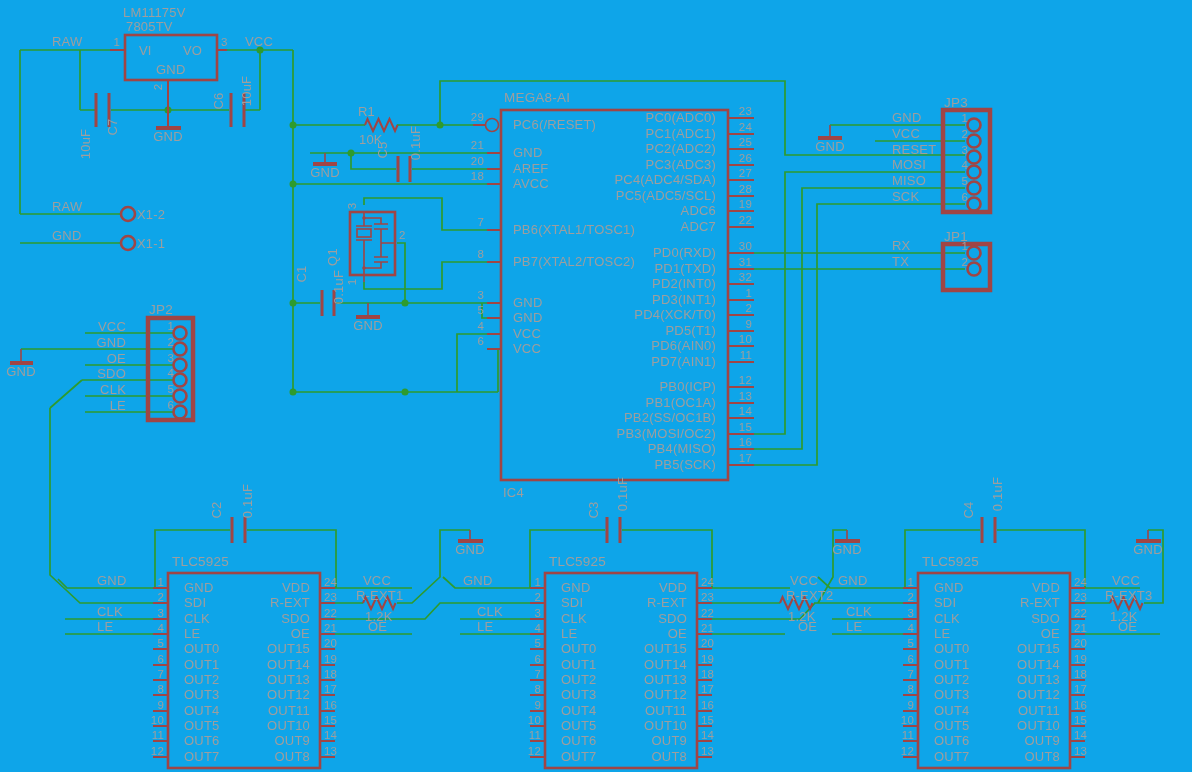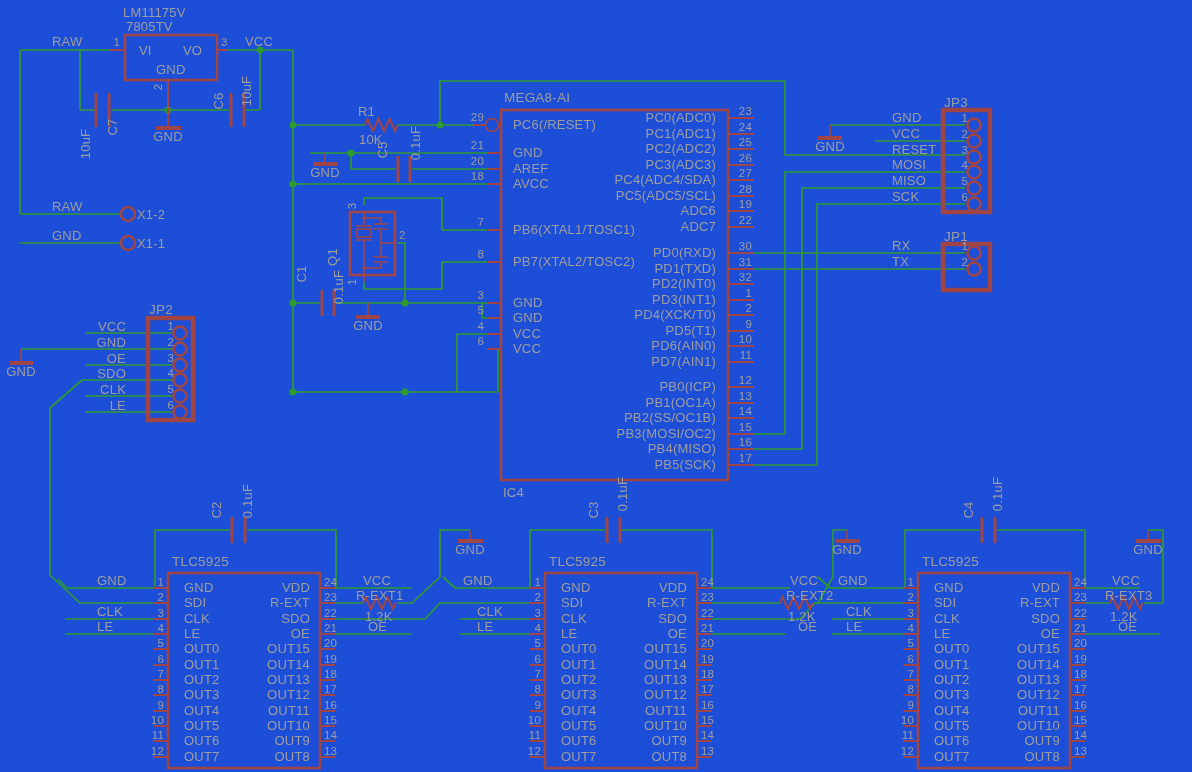--- a/index.html
+++ b/index.html
@@ -1,16 +1,16 @@
 <!DOCTYPE html>
 <html><head>
 <meta charset="utf-8">
 <style>
   html,body{margin:0;padding:0;background:#ffffff;}
-  #stage{width:1192px;height:772px;position:relative;background:#1d4ed8;}
+  #stage{width:1192px;height:772px;position:relative;background:#0ea5e9;}
   svg{display:block;}
   text{font-family:"Liberation Sans",sans-serif;font-size:13px;fill:#9e9e9e;letter-spacing:.2px;}
   .num{font-size:11.5px;}
   .ttl{font-size:13.5px;}
   .wire{stroke:#2e9b2e;stroke-width:1.7;fill:none;}
   .dot{fill:#2e9b2e;stroke:none;}
   .sym{stroke:#a04545;stroke-width:2;fill:none;}
   .thin{stroke-width:1.6;}
   .plate{stroke:#a04545;stroke-width:3;fill:none;}
   .box{stroke:#a04545;stroke-width:2.6;fill:none;}

